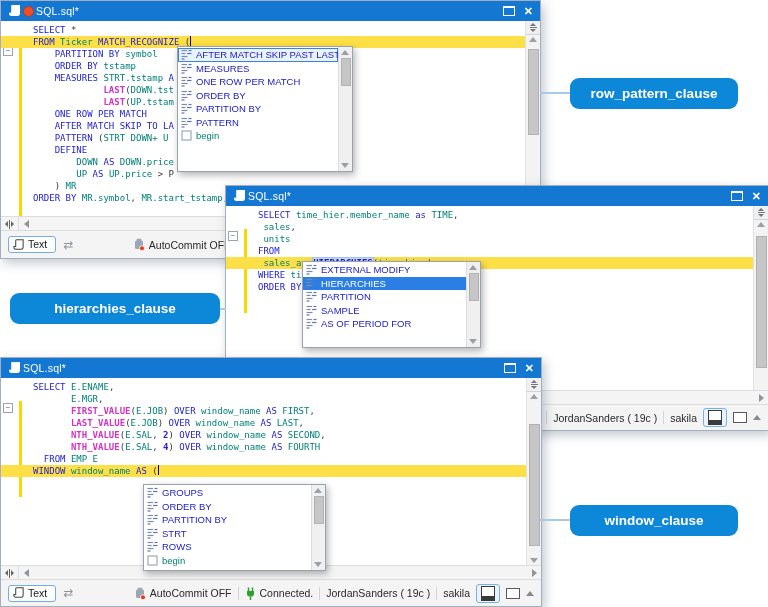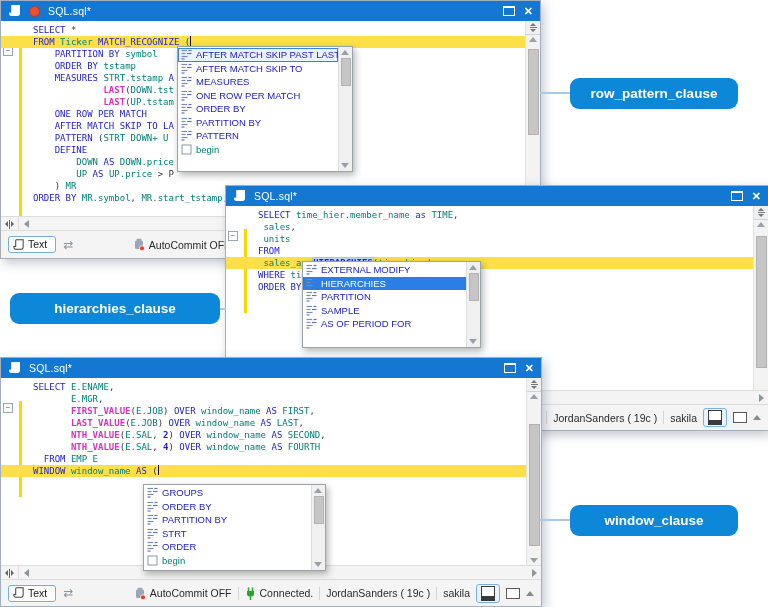--- a/index.html
+++ b/index.html
@@ -1,20 +1,20 @@
 <!DOCTYPE html>
 <html><head>
 <meta charset="utf-8">
 <style>
   html,body{margin:0;padding:0}
   body{width:768px;height:607px;position:relative;overflow:hidden;background:#ffffff;
        font-family:"Liberation Sans",sans-serif;}
   .window{position:absolute;background:#fff;border:1px solid #a3afbe;
           box-shadow:3px 4px 10px rgba(100,110,130,.38);}
-  .titlebar{height:20px;background:#1478d2;display:flex;align-items:center;gap:8px;
+  .titlebar{height:20px;background:#1478d2;display:flex;align-items:center;gap:2px;
             padding:0 7px;color:#fff;font-size:10.5px;}
   .title-text{letter-spacing:.2px}
   .tb-btns{margin-left:auto;display:flex;gap:9px;align-items:center}
   .btn-max{width:10px;height:7px;border:1px solid #fff;border-top:2px solid #fff;display:inline-block}
   .btn-close{font-size:11px;font-weight:bold;line-height:10px}
   .red-dot{width:9px;height:9px;border-radius:50%;background:#ee4e2b;border:1px solid #b83a1c;display:inline-block}
   .editor{position:absolute;left:0;right:0;background:#fff;overflow:hidden;}
   .code{position:absolute;left:0;top:3px;right:14px;
         font-family:"DejaVu Sans Mono",monospace;font-size:9px;line-height:12px;white-space:pre;}
   .cl{height:12px;padding-left:32px}
@@ -150,35 +150,20 @@
               <g stroke-width="1.2">
                 <line x1="0.5" y1="1.5" x2="6" y2="1.5" stroke="#7d8ca3"></line>
                 <line x1="7.5" y1="1.5" x2="10.5" y2="1.5" stroke="#5b74c0"></line>
                 <line x1="0.5" y1="4.5" x2="4.5" y2="4.5" stroke="#7d8ca3"></line>
                 <line x1="6" y1="4.5" x2="10.5" y2="4.5" stroke="#5b74c0"></line>
                 <line x1="0.5" y1="7.5" x2="6.5" y2="7.5" stroke="#7d8ca3"></line>
                 <line x1="0.5" y1="10" x2="3.5" y2="10" stroke="#5b74c0"></line>
               </g>
             </svg>
           </span>
-          <span class="pp-lb">AFTER MATCH SKIP TO</span>
-        </div>
-        <div class="pp-item">
-          <span class="pp-ic">
-            <svg width="11" height="11" viewBox="0 0 11 11">
-              <g stroke-width="1.2">
-                <line x1="0.5" y1="1.5" x2="6" y2="1.5" stroke="#7d8ca3"></line>
-                <line x1="7.5" y1="1.5" x2="10.5" y2="1.5" stroke="#5b74c0"></line>
-                <line x1="0.5" y1="4.5" x2="4.5" y2="4.5" stroke="#7d8ca3"></line>
-                <line x1="6" y1="4.5" x2="10.5" y2="4.5" stroke="#5b74c0"></line>
-                <line x1="0.5" y1="7.5" x2="6.5" y2="7.5" stroke="#7d8ca3"></line>
-                <line x1="0.5" y1="10" x2="3.5" y2="10" stroke="#5b74c0"></line>
-              </g>
-            </svg>
-          </span>
           <span class="pp-lb">MEASURES</span>
         </div>
         <div class="pp-item">
           <span class="pp-ic">
             <svg width="11" height="11" viewBox="0 0 11 11">
               <g stroke-width="1.2">
                 <line x1="0.5" y1="1.5" x2="6" y2="1.5" stroke="#7d8ca3"></line>
                 <line x1="7.5" y1="1.5" x2="10.5" y2="1.5" stroke="#5b74c0"></line>
                 <line x1="0.5" y1="4.5" x2="4.5" y2="4.5" stroke="#7d8ca3"></line>
                 <line x1="6" y1="4.5" x2="10.5" y2="4.5" stroke="#5b74c0"></line>
@@ -564,21 +549,21 @@
               <g stroke-width="1.2">
                 <line x1="0.5" y1="1.5" x2="6" y2="1.5" stroke="#7d8ca3"></line>
                 <line x1="7.5" y1="1.5" x2="10.5" y2="1.5" stroke="#5b74c0"></line>
                 <line x1="0.5" y1="4.5" x2="4.5" y2="4.5" stroke="#7d8ca3"></line>
                 <line x1="6" y1="4.5" x2="10.5" y2="4.5" stroke="#5b74c0"></line>
                 <line x1="0.5" y1="7.5" x2="6.5" y2="7.5" stroke="#7d8ca3"></line>
                 <line x1="0.5" y1="10" x2="3.5" y2="10" stroke="#5b74c0"></line>
               </g>
             </svg>
           </span>
-          <span class="pp-lb">ORDER</span>
+          <span class="pp-lb">ROWS</span>
         </div>
         <div class="pp-item">
           <span class="pp-ic">
             <svg width="11" height="11" viewBox="0 0 11 11">
               <rect x="1" y="1" width="9" height="9" fill="#fff" stroke="#8a9aa8"></rect>
             </svg>
           </span>
           <span class="pp-lb teal">begin</span>
         </div>
       </div>

